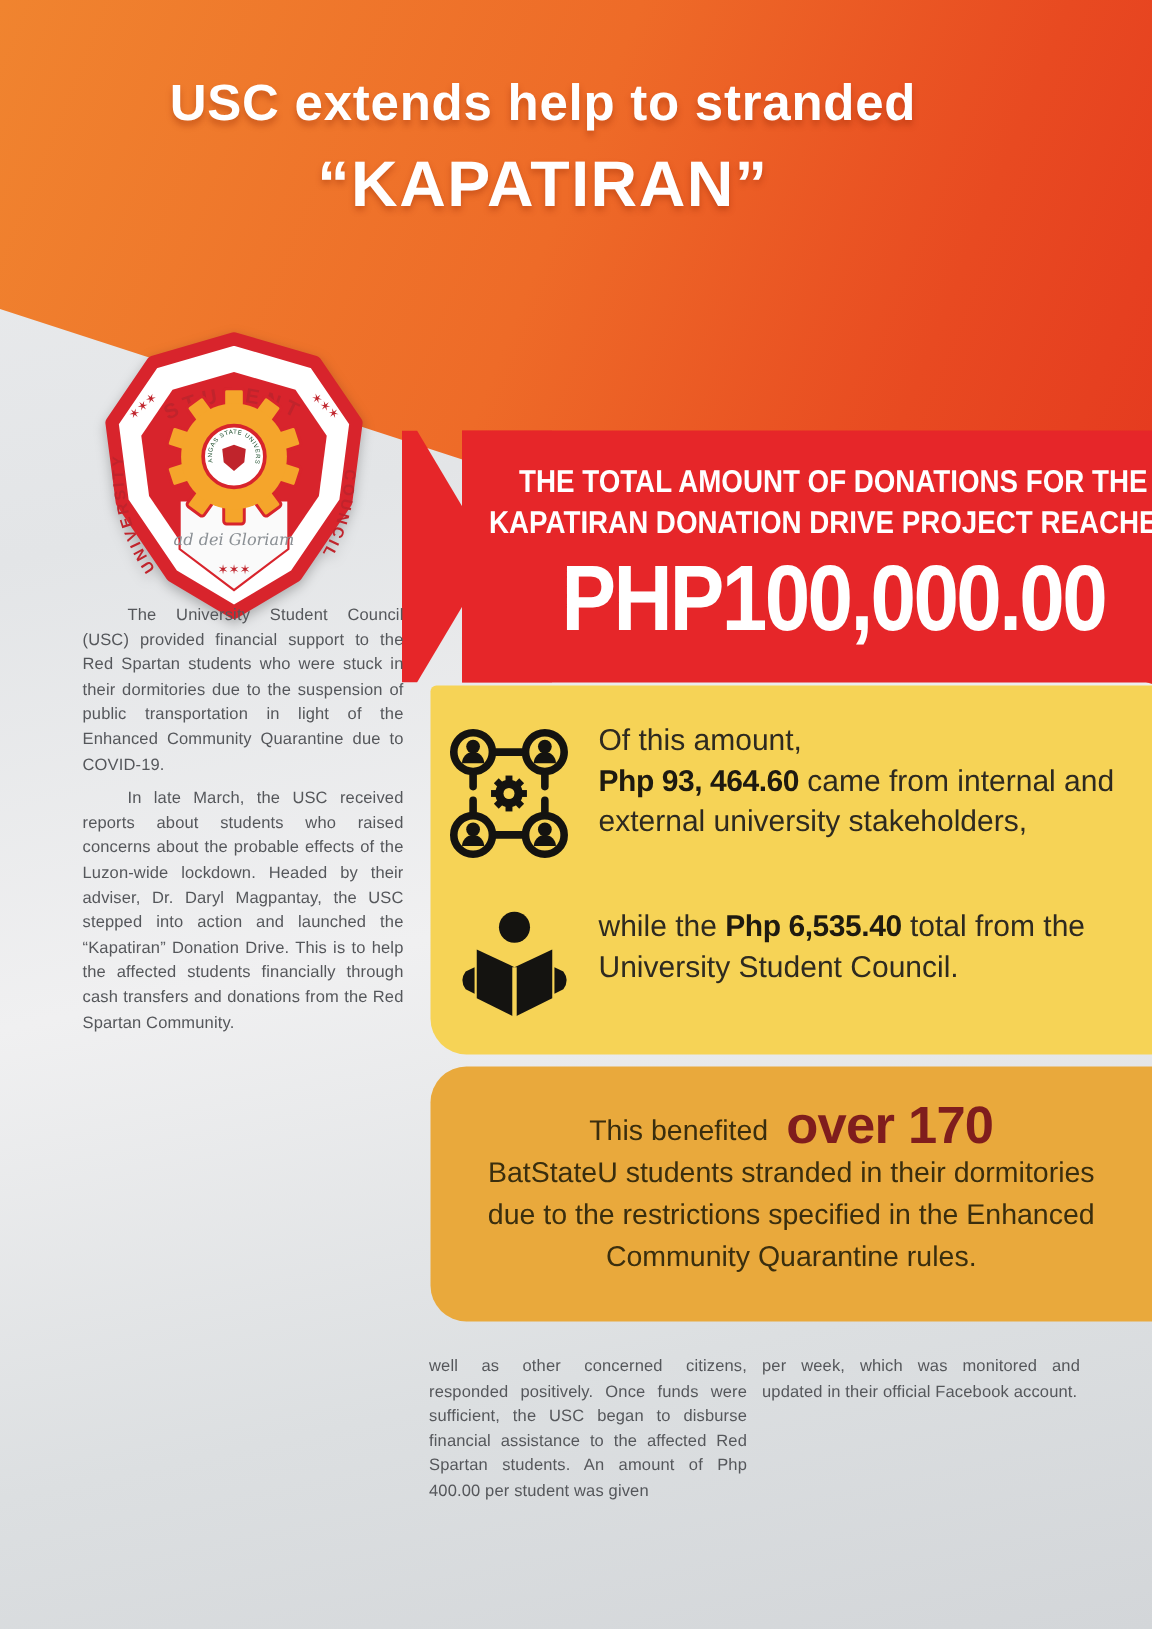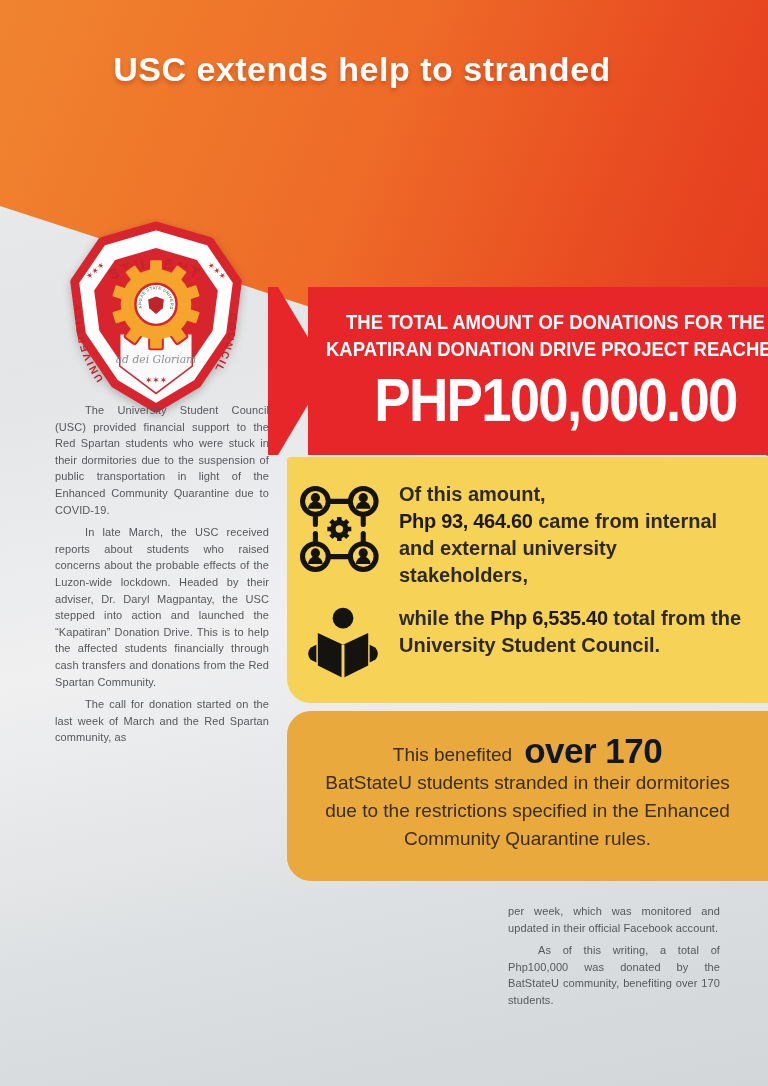--- a/index.html
+++ b/index.html
@@ -21,51 +21,52 @@
   .banner{position:absolute;left:268px;top:287px;width:500px;height:168px;}
   .banner svg.notch{position:absolute;left:0;top:0;}
   .banner-body{position:absolute;left:40px;top:0;width:460px;height:168px;background:#E62629;}
   .banner-text{position:absolute;left:75px;top:0;width:425px;height:168px;
     display:flex;flex-direction:column;justify-content:center;align-items:center;
     color:#fff;transform:scaleX(.88);transform-origin:center;}
   .banner-line{font-weight:bold;font-size:21px;line-height:27px;letter-spacing:0;white-space:nowrap;}
   .banner-amount{font-weight:bold;font-size:62px;line-height:68px;letter-spacing:-2px;margin-top:4px;white-space:nowrap;}
   
   .breakdown{position:absolute;left:287px;top:457px;width:481px;height:246px;
-    background:#F6D356;border-radius:4px 0 0 24px;padding:0;box-sizing:border-box;font-weight:bold;}
+    background:#F6D356;border-radius:4px 0 0 24px;padding:0;box-sizing:border-box;}
   .bd-row{position:absolute;left:0;width:481px;display:flex;align-items:flex-start;}
   .bd-row.r1{top:24px;}
   .bd-row.r2{top:148px;}
   .bd-icon{flex:0 0 112px;display:flex;justify-content:center;}
   .bd-text{flex:1;color:#2E2A20;font-size:20px;line-height:27px;padding-right:18px;}
   .bd-text b{font-size:20px;color:#1E1A10;letter-spacing:-.3px;}
   .bd-intro-block{display:block;}
   
   .impact{position:absolute;left:287px;top:711px;width:481px;height:170px;
     background:#E9A93C;border-radius:24px 0 0 24px;box-sizing:border-box;
     padding:26px 22px 0 22px;text-align:center;color:#3A2E0E;
     font-size:19px;line-height:28px;}
-  .impact .hl{font-weight:bold;font-size:35px;color:#0f172a;letter-spacing:-.5px;margin-left:12px;vertical-align:-2px;}
+  .impact .hl{font-weight:bold;font-size:35px;color:#7f1d1d;letter-spacing:-.5px;margin-left:12px;vertical-align:-2px;}
   
   .col{position:absolute;color:#55575B;font-size:11px;line-height:16.6px;
     text-align:justify;letter-spacing:.1px;}
   .col p{margin:0 0 6px 0;}
   .col p.indent{text-indent:30px;}
   .col1{left:55px;top:402px;width:214px;}
   .col2{left:286px;top:903px;width:212px;}
   .col3{left:508px;top:903px;width:212px;}
 </style>
 </head>
 <body>
 
 <div class="poster">
 
   <div class="header">
     <div class="title">
       <div>USC extends help to stranded</div>
+      <div class="kapatiran">“KAPATIRAN”</div>
     </div>
   </div>
 
   <svg class="logo" viewBox="0 0 200 200">
     <path d="M100 6 L155 22 L183 63 L176 117 L142 167 L100 192 L58 167 L24 117 L17 63 L45 22 Z" fill="#FFFFFF" stroke="#D8242C" stroke-width="9" stroke-linejoin="round"></path>
     <path d="M100 6 L155 22 L183 63 L176 117 L142 167 L100 192 L58 167 L24 117 L17 63 L45 22 Z" transform="translate(100,100) scale(0.76) translate(-100,-100)" fill="#D8242C"></path>
     <path id="arcTop" d="M34 76 Q100 22 166 76" fill="none"></path>
     <text font-size="14" font-weight="bold" fill="#C0242C" letter-spacing="4">
       <textPath href="#arcTop" startOffset="50%" text-anchor="middle">STUDENT</textPath>
     </text>
@@ -184,20 +185,21 @@
   </div>
 
   <div class="impact">
     <span>This benefited</span><span class="hl">over 170</span><br>
     <span>BatStateU students stranded in their dormitories due to the restrictions specified in the Enhanced Community Quarantine rules.</span>
   </div>
 
   <div class="col col1">
     <p class="indent">The University Student Council (USC) provided financial support to the Red Spartan students who were stuck in their dormitories due to the suspension of public transportation in light of the Enhanced Community Quarantine due to COVID-19.</p>
     <p class="indent">In late March, the USC received reports about students who raised concerns about the probable effects of the Luzon-wide lockdown. Headed by their adviser, Dr. Daryl Magpantay, the USC stepped into action and launched the “Kapatiran” Donation Drive. This is to help the affected students financially through cash transfers and donations from the Red Spartan Community.</p>
-    <p class="indent">The call for donation started on the last week of March and the Red Spartan community, as</p>
+  </div>
+  <div class="col col2">
+    <p>well as other concerned citizens, responded positively. Once funds were sufficient, the USC began to disburse financial assistance to the affected Red Spartan students. An amount of Php 400.00 per student was given</p>
   </div>
   <div class="col col3">
     <p>per week, which was monitored and updated in their official Facebook account.</p>
-    <p class="indent">As of this writing, a total of Php100,000 was donated by the BatStateU community, benefiting over 170 students.</p>
   </div>
 
 </div>
 
 </body></html>

